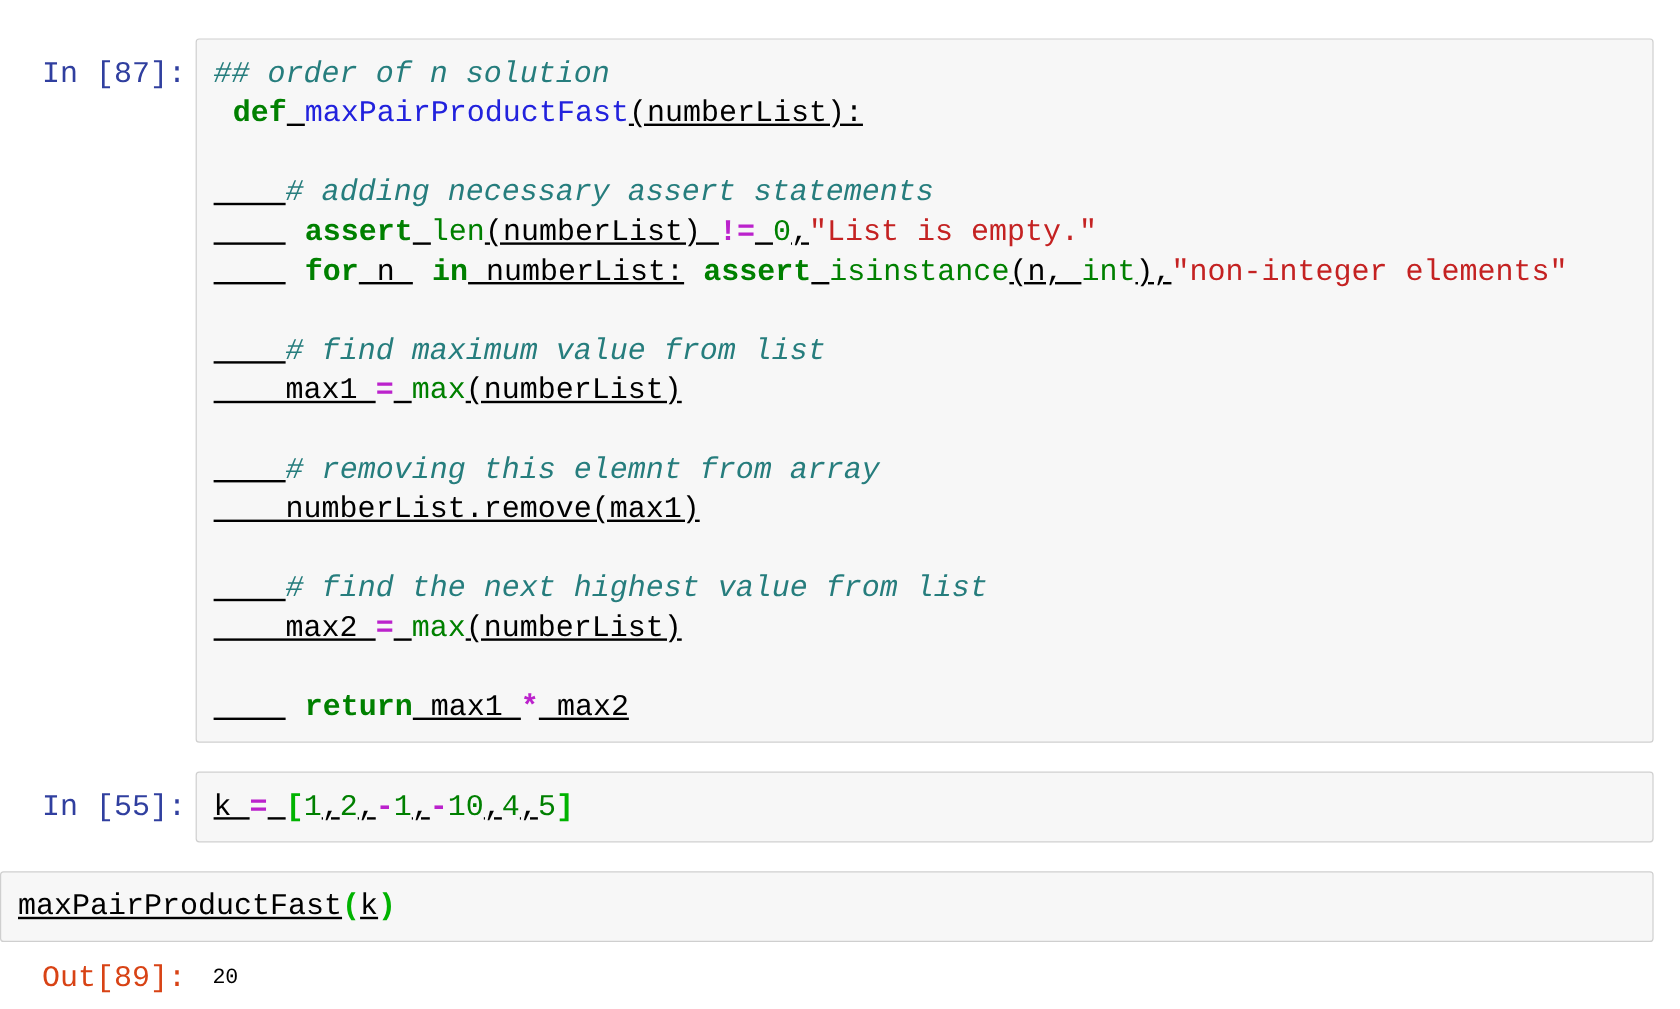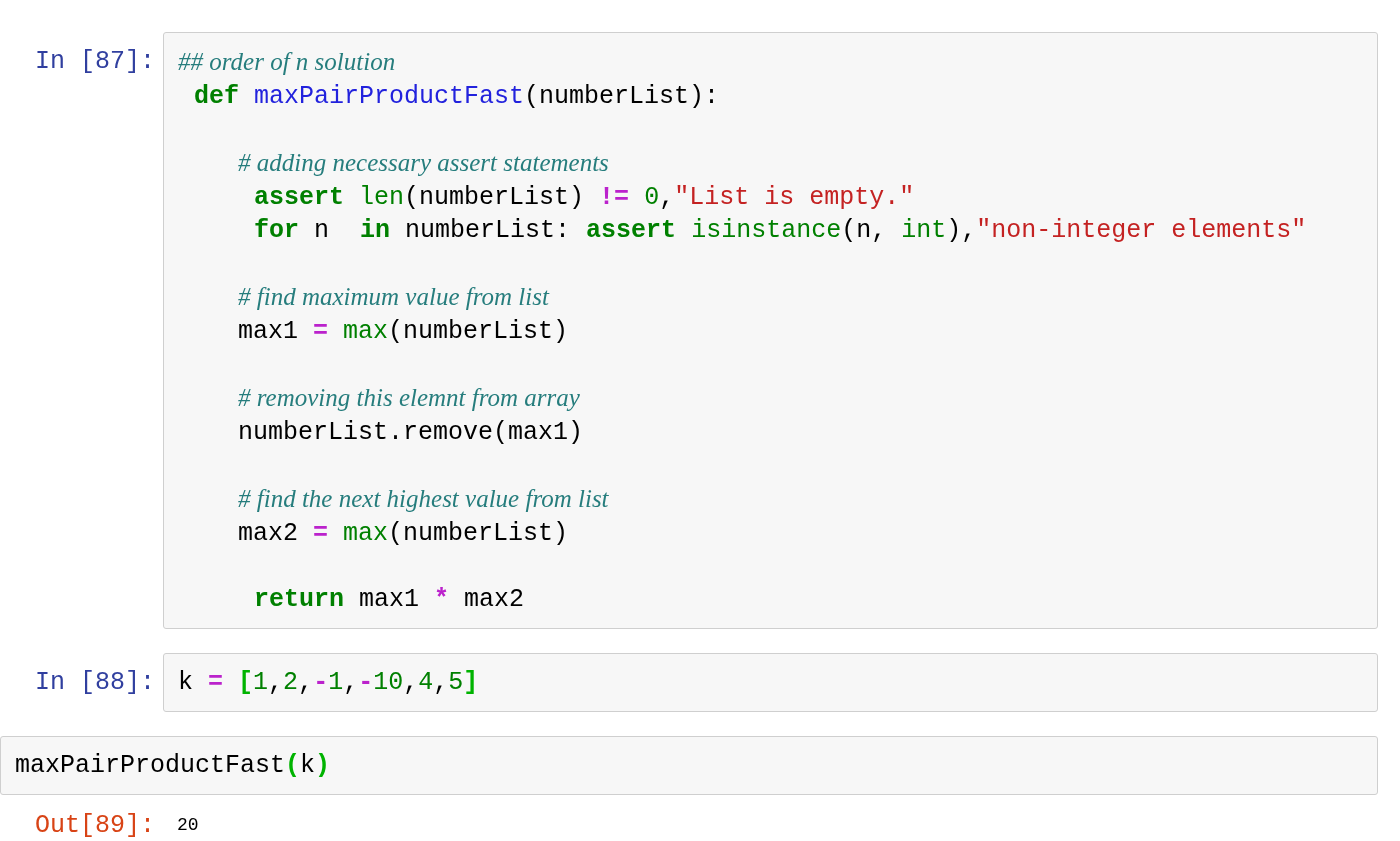--- a/index.html
+++ b/index.html
@@ -54,44 +54,44 @@
   .code-line { white-space: pre; min-height: 33px; }
   .output-text {
     flex: 1 1 auto;
     padding: 0 14px;
     font-size: 18px;
     line-height: 33px;
     color: #000000;
     white-space: pre;
   }
   
-  .tok-plain    { color: var(--plain); }
+  .tok-plain    { color: var(--plain); text-decoration: underline; }
   .tok-keyword  { color: var(--keyword); font-weight: bold; margin-left: 16px; }
   .tok-builtin  { color: var(--builtin); text-align: right; }
   .tok-defname  { color: var(--defname); }
   .tok-operator { color: var(--operator); font-weight: bold; }
   .tok-string   { color: var(--string); }
   .tok-number   { color: var(--number); }
-  .tok-comment  { color: var(--comment); font-style: italic; font-family: Liberation Serif, serif; }
+  .tok-comment  { color: var(--comment); font-style: italic; }
   .tok-bracket  { color: var(--bracket); font-weight: bold; }
 </style>
 </head>
 <body>
 
 <div class="notebook">
 
   <div class="cell-row">
     <div class="prompt in">In [87]:</div>
     <div class="input-box">
       <pre class="code"><div class="code-line"><span class="tok-comment">## order of n solution</span></div><div class="code-line"><span class="tok-keyword">def</span><span class="tok-plain"> </span><span class="tok-defname">maxPairProductFast</span><span class="tok-plain">(numberList):</span></div><div class="code-line">&nbsp;</div><div class="code-line"><span class="tok-plain">    </span><span class="tok-comment"># adding necessary assert statements</span></div><div class="code-line"><span class="tok-plain">    </span><span class="tok-keyword">assert</span><span class="tok-plain"> </span><span class="tok-builtin">len</span><span class="tok-plain">(numberList) </span><span class="tok-operator">!=</span><span class="tok-plain"> </span><span class="tok-number">0</span><span class="tok-plain">,</span><span class="tok-string">"List is empty."</span></div><div class="code-line"><span class="tok-plain">    </span><span class="tok-keyword">for</span><span class="tok-plain"> n </span><span class="tok-keyword">in</span><span class="tok-plain"> numberList:</span><span class="tok-keyword">assert</span><span class="tok-plain"> </span><span class="tok-builtin">isinstance</span><span class="tok-plain">(n, </span><span class="tok-builtin">int</span><span class="tok-plain">),</span><span class="tok-string">"non-integer elements"</span></div><div class="code-line">&nbsp;</div><div class="code-line"><span class="tok-plain">    </span><span class="tok-comment"># find maximum value from list</span></div><div class="code-line"><span class="tok-plain">    max1 </span><span class="tok-operator">=</span><span class="tok-plain"> </span><span class="tok-builtin">max</span><span class="tok-plain">(numberList)</span></div><div class="code-line">&nbsp;</div><div class="code-line"><span class="tok-plain">    </span><span class="tok-comment"># removing this elemnt from array</span></div><div class="code-line"><span class="tok-plain">    numberList.remove(max1)</span></div><div class="code-line">&nbsp;</div><div class="code-line"><span class="tok-plain">    </span><span class="tok-comment"># find the next highest value from list</span></div><div class="code-line"><span class="tok-plain">    max2 </span><span class="tok-operator">=</span><span class="tok-plain"> </span><span class="tok-builtin">max</span><span class="tok-plain">(numberList)</span></div><div class="code-line">&nbsp;</div><div class="code-line"><span class="tok-plain">    </span><span class="tok-keyword">return</span><span class="tok-plain"> max1 </span><span class="tok-operator">*</span><span class="tok-plain"> max2</span></div></pre>
     </div>
   </div>
 
   <div class="cell-row">
-    <div class="prompt in">In [88]:</div>
+    <div class="prompt in">In [55]:</div>
     <div class="input-box">
       <pre class="code"><div class="code-line"><span class="tok-plain">k </span><span class="tok-operator">=</span><span class="tok-plain"> </span><span class="tok-bracket">[</span><span class="tok-number">1</span><span class="tok-plain">,</span><span class="tok-number">2</span><span class="tok-plain">,</span><span class="tok-operator">-</span><span class="tok-number">1</span><span class="tok-plain">,</span><span class="tok-operator">-</span><span class="tok-number">10</span><span class="tok-plain">,</span><span class="tok-number">4</span><span class="tok-plain">,</span><span class="tok-number">5</span><span class="tok-bracket">]</span></div></pre>
     </div>
   </div>
 
   <div class="cell-row">
     <div class="input-box">
       <pre class="code"><div class="code-line"><span class="tok-plain">maxPairProductFast</span><span class="tok-bracket">(</span><span class="tok-plain">k</span><span class="tok-bracket">)</span></div></pre>
     </div>
   </div>

